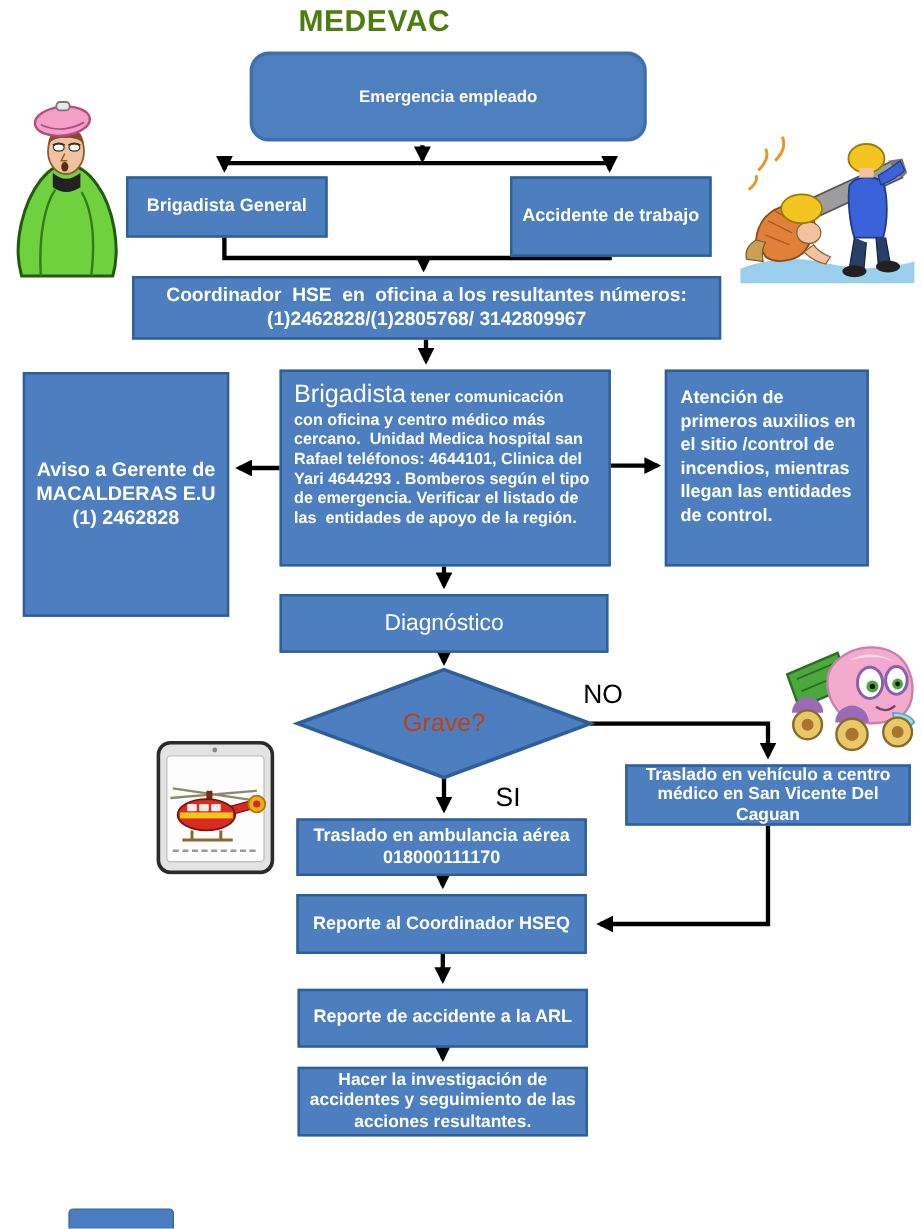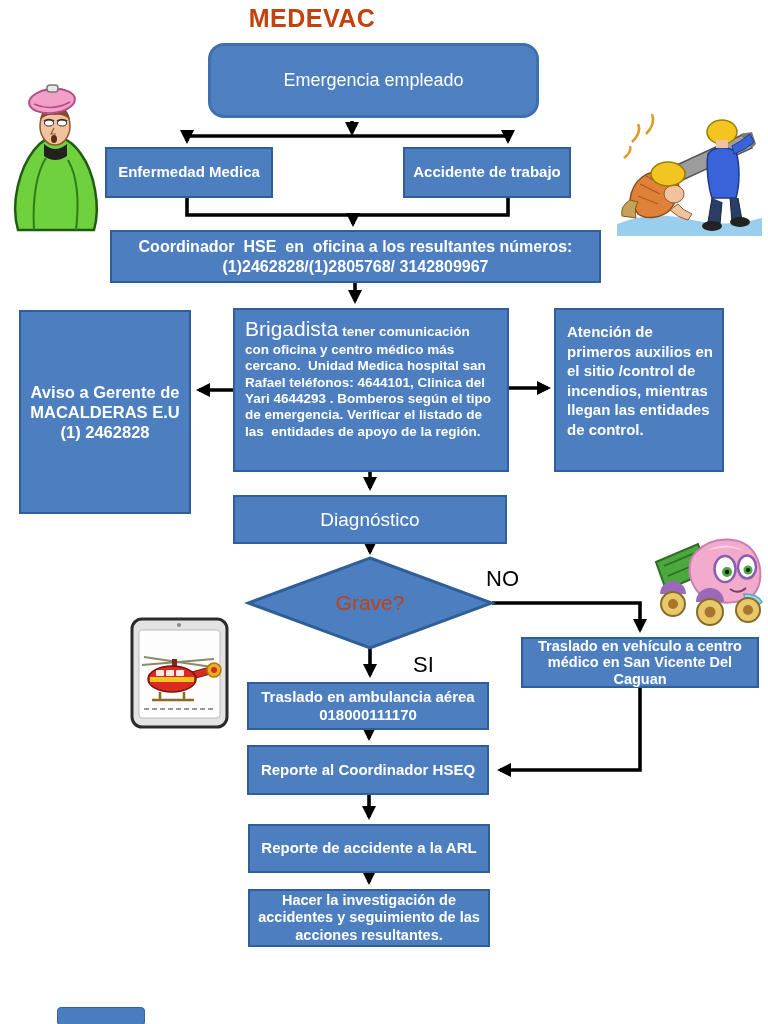--- a/index.html
+++ b/index.html
@@ -1,27 +1,27 @@
 <!DOCTYPE html>
 <html><head>
 <meta charset="utf-8">
 <style>
   html,body{margin:0;padding:0;background:#fff;}
   .page{position:relative;width:768px;height:1024px;background:#ffffff;overflow:hidden;
         font-family:"Liberation Sans",sans-serif;}
   .title{position:absolute;left:0;top:4px;width:624px;text-align:center;margin:0;
-         font-size:25px;font-weight:bold;color:#c2410c;letter-spacing:.5px;}
+         font-size:25px;font-weight:bold;color:#4d7c0f;letter-spacing:.5px;}
   .connectors{position:absolute;left:0;top:0;z-index:1;}
   .box{position:absolute;z-index:2;background:#4d7ebf;border:2.5px solid #2e5f98;
        color:#fff;font-weight:bold;display:flex;align-items:center;justify-content:center;
        text-align:center;box-sizing:border-box;line-height:1.22;}
   .rounded{border-radius:16px;border:3px solid #3f6fae;background:#4e80bf;
-           font-weight:normal;font-size:18px;text-align:center;}
+           font-weight:bold;font-size:14px;text-align:center;}
   .b-enfermedad{left:105px;top:147px;width:168px;height:51px;font-size:15px;}
-  .b-accidente{left:403px;top:147px;width:168px;height:51px;font-size:15px;}
+  .b-accidente{left:425px;top:147px;width:168px;height:67px;font-size:15px;}
   .b-emergencia{left:208px;top:43px;width:331px;height:75px;}
   .b-coordinador{left:110px;top:230px;width:491px;height:53px;font-size:16px;flex-direction:column;}
   .b-coordinador .ln{white-space:pre-wrap;}
   .b-aviso{left:19px;top:310px;width:172px;height:204px;font-size:16.5px;padding:6px;}
   .b-brigadista{left:233px;top:308px;width:276px;height:164px;font-size:13.5px;
                 display:block;text-align:left;padding:6px 10px;}
   .brig-title{font-size:21px;font-weight:normal;}
   .brig-body{white-space:pre-wrap;}
   .b-atencion{left:554px;top:308px;width:170px;height:164px;font-size:15px;
               display:block;text-align:left;padding:12px 8px 6px 11px;line-height:1.3;}
@@ -70,21 +70,21 @@
       <path d="M492 603 L640 603 L640 630" marker-end="url(#arw)"></path>
       <path d="M370 648 L370 675" marker-end="url(#arw)"></path>
       <path d="M369 730 L369 738" marker-end="url(#arw)"></path>
       <path d="M640 688 L640 770 L500 770" marker-end="url(#arw)"></path>
       <path d="M369 795 L369 817" marker-end="url(#arw)"></path>
       <path d="M369 873 L369 882" marker-end="url(#arw)"></path>
     </g>
   </svg>
 
   <div class="box rounded b-emergencia">Emergencia empleado</div>
-  <div class="box b-enfermedad">Enfermedad Medica</div>
+  <div class="box b-enfermedad">Brigadista General</div>
   <div class="box b-accidente">Accidente de trabajo</div>
   <div class="box b-coordinador">
     <div class="ln">Coordinador  HSE  en  oficina a los resultantes números:</div>
     <div class="ln">(1)2462828/(1)2805768/ 3142809967</div>
   </div>
   <div class="box b-aviso">Aviso a Gerente de MACALDERAS E.U (1) 2462828</div>
   <div class="box b-brigadista">
     <span class="brig-title">Brigadista</span><span class="brig-body"> tener comunicación con oficina y centro médico más cercano.  Unidad Medica hospital san Rafael teléfonos: 4644101, Clinica del Yari 4644293 . Bomberos según el tipo de emergencia. Verificar el listado de las  entidades de apoyo de la región.</span>
   </div>
   <div class="box b-atencion">Atención de primeros auxilios en el sitio /control de incendios, mientras llegan las entidades de control.</div>

